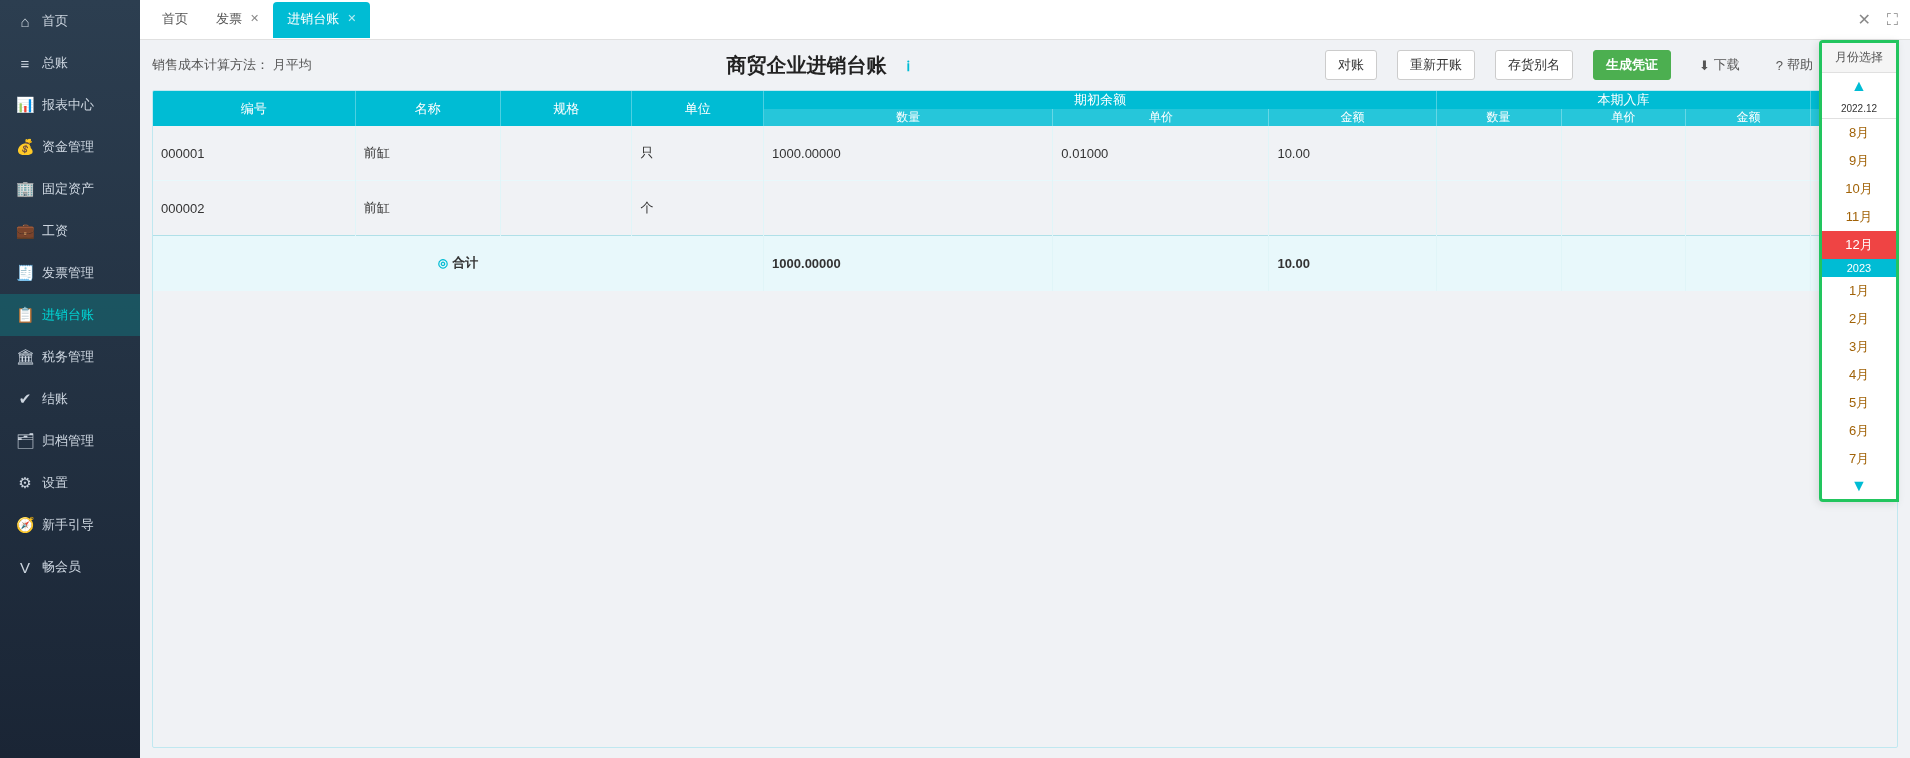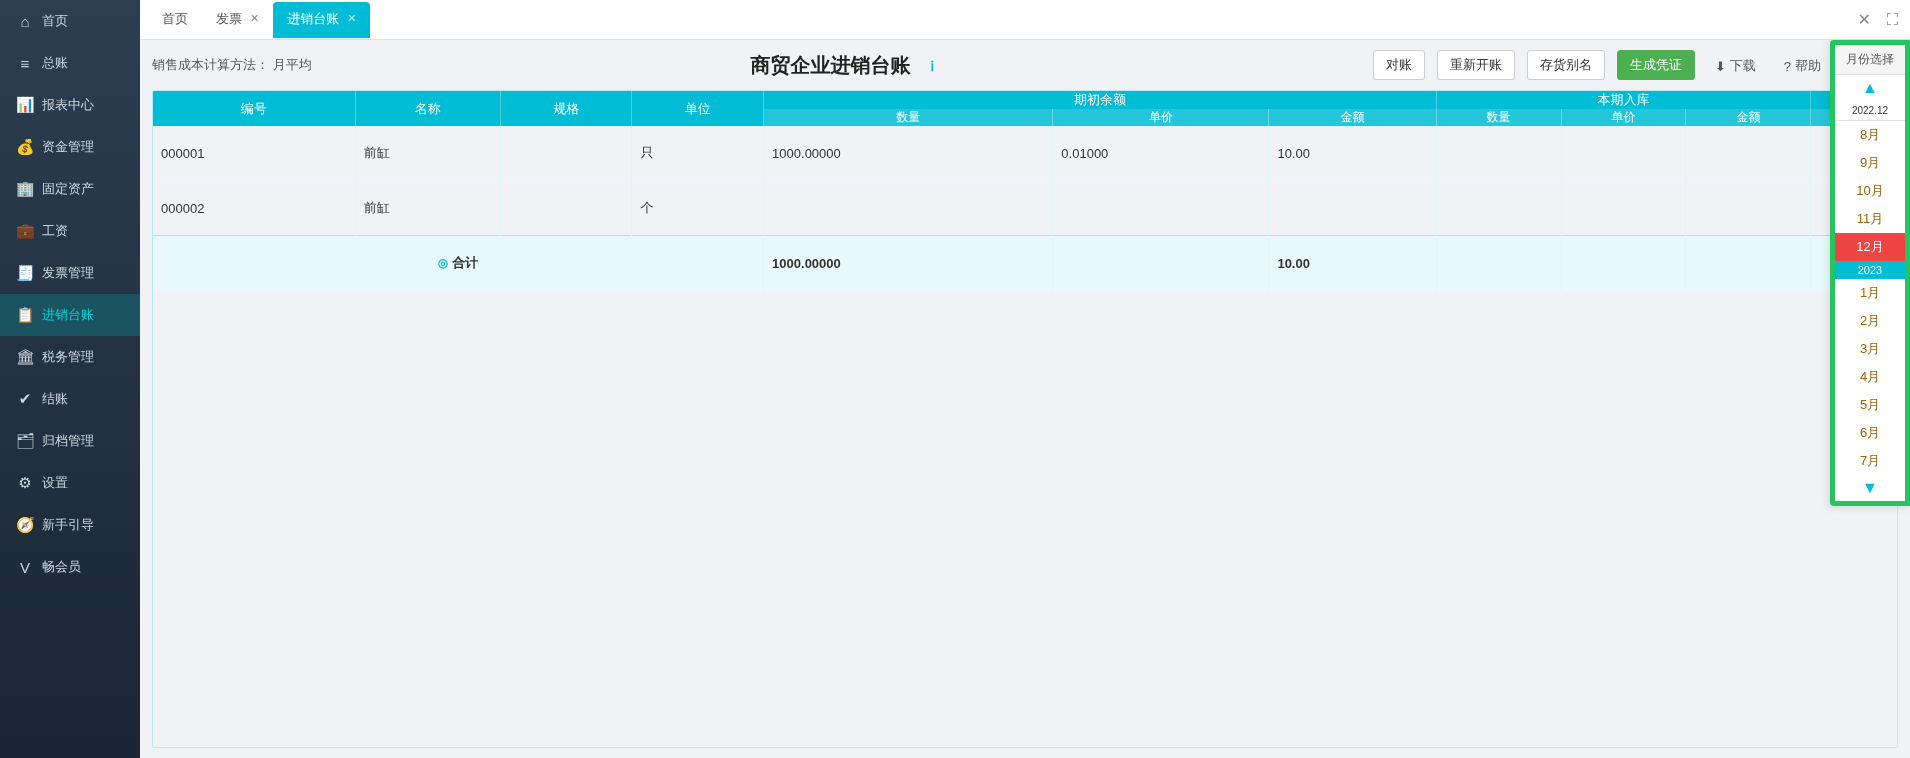--- a/index.html
+++ b/index.html
@@ -103,36 +103,37 @@
       align-items: center;
       gap: 20px;
     }
     .header-center .info-icon {
       font-size: 14px;
       color: #00bcd4;
       cursor: pointer;
     }
     .header-right {
       display: flex;
-      align-items: flex-end;
-      gap: 12px;
+      align-items: center;
+      gap: 20px;
     }
     .btn {
       padding: 5px 12px;
       border: 1px solid #ccc;
       border-radius: 3px;
       cursor: pointer;
       font-size: 13px;
       background: #fff;
       color: #333;
     }
     .btn-green {
       background: #4caf50;
       border-color: #4caf50;
       color: #fff;
+      font-weight: bold;
     }
     .btn-icon {
       display: flex;
       align-items: center;
       gap: 4px;
       background: none;
       border: none;
       cursor: pointer;
       color: #555;
       font-size: 13px;
@@ -185,25 +186,25 @@
       display: flex;
       align-items: center;
       justify-content: center;
       gap: 4px;
     }
     .total-icon { color: #00bcd4; font-size: 12px; }
 
     
     .month-panel {
       position: absolute;
-      right: 0;
+      right: 11px;
       top: 40px;
       width: 80px;
       background: #fff;
-      border: 5px solid #22c55e;
+      border: 3px solid #22c55e;
       border-radius: 4px 0 0 4px;
       box-shadow: -2px 2px 8px rgba(0,0,0,0.1);
       z-index: 100;
     }
     .month-panel-title {
       background: #f5f5f5;
       text-align: center;
       padding: 6px 4px;
       font-size: 12px;
       color: #555;

